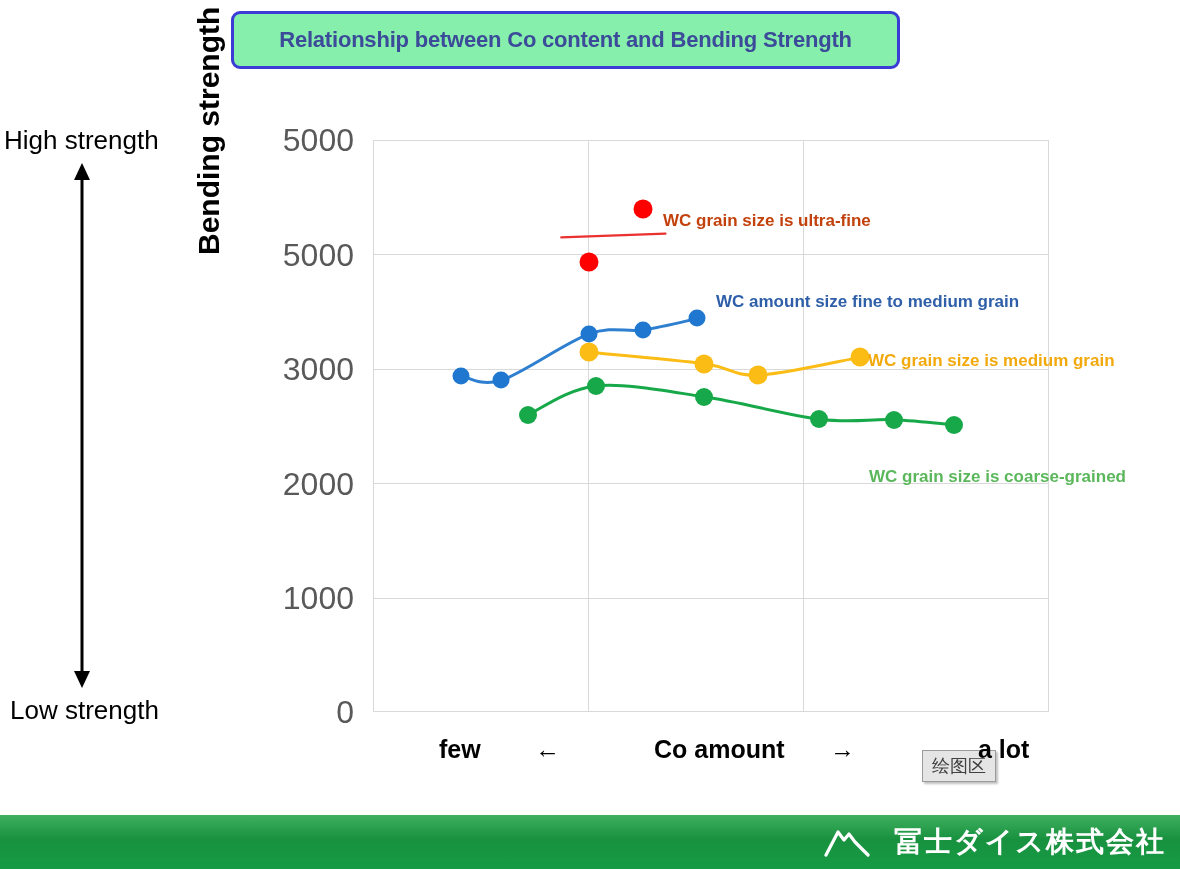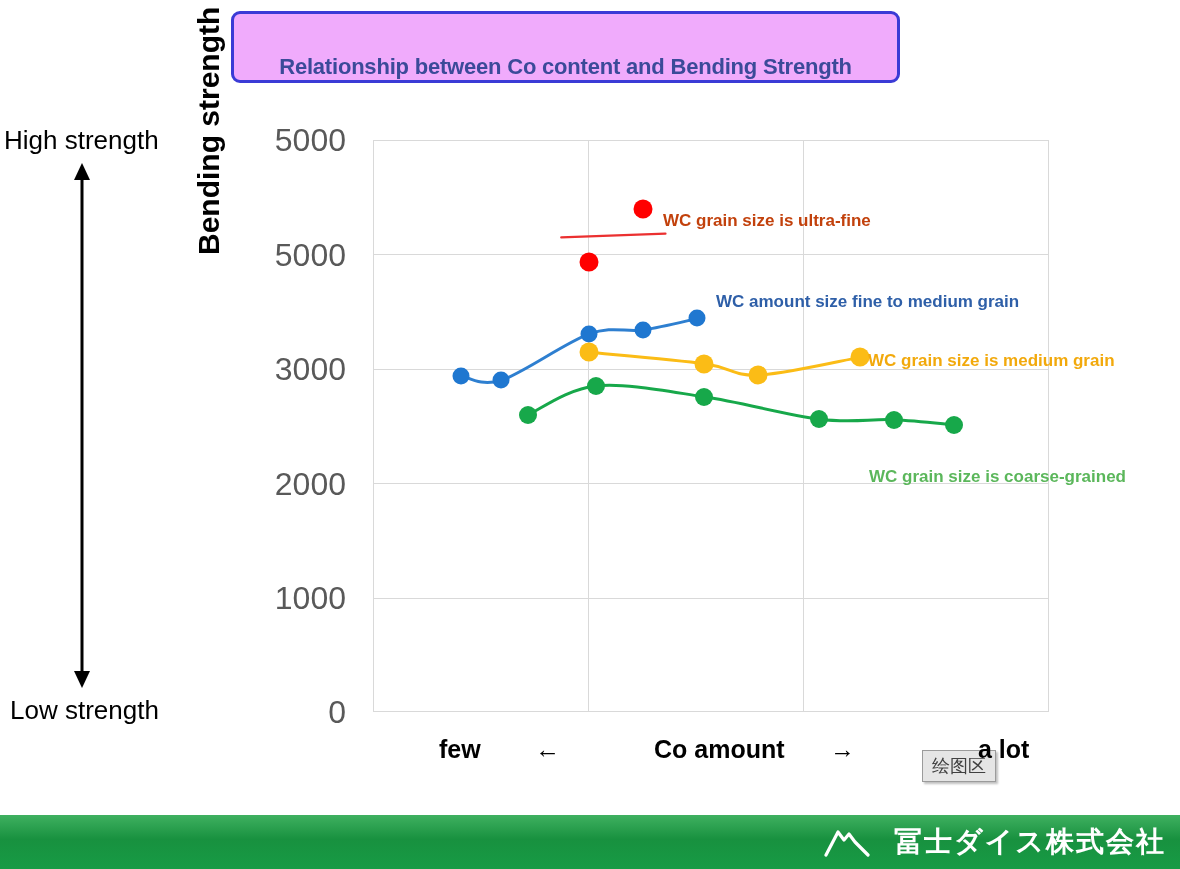--- a/index.html
+++ b/index.html
@@ -15,27 +15,27 @@
     font-family: "Liberation Sans", sans-serif;
     color: #000000;
   }
 
   
   #title-banner {
     position: absolute;
     left: 231px;
     top: 11px;
     width: 669px;
-    height: 72px;
+    height: 58px;
     box-sizing: border-box;
-    background: #f0abfc;
+    background: #86efac;
     border: 3px solid #3B3BD6;
     border-radius: 9px;
     display: flex;
-    align-items: flex-end;
+    align-items: center;
     justify-content: center;
   }
   #title-text {
     font-size: 22px;
     font-weight: bold;
     color: #3B4A99;
     letter-spacing: -0.2px;
     white-space: nowrap;
   }
 
@@ -90,21 +90,21 @@
   }
 
   
   .y-tick {
     position: absolute;
     right: 1063px;              
     font-size: 32px;
     color: #595959;
     white-space: nowrap;
   }
-  #y-ticks { position: absolute; left: 4px; top: 140px; width: 360px; height: 575px; }
+  #y-ticks { position: absolute; left: 12px; top: 140px; width: 360px; height: 575px; }
   #y-ticks .y-tick {
     position: absolute;
     right: 18px;
     transform: translateY(-50%);
     font-size: 32px;
     color: #595959;
   }
 
   
   #series-svg { position: absolute; inset: 0; overflow: visible; }

